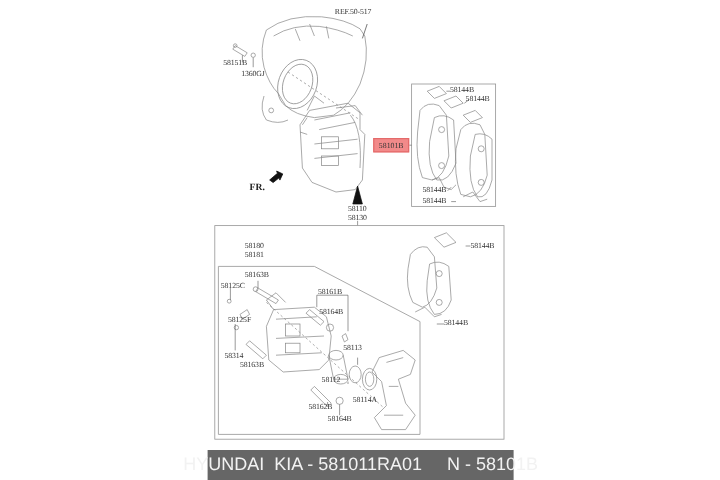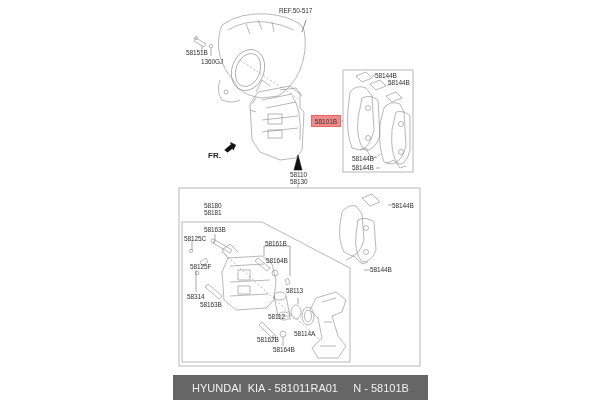--- a/index.html
+++ b/index.html
@@ -1,22 +1,22 @@
 <!DOCTYPE html>
 <html><head>
 <meta charset="utf-8">
 <style>
   html, body { margin: 0; padding: 0; }
   body { width: 600px; height: 400px; background: #ffffff; position: relative; overflow: hidden; font-family: "Liberation Sans", sans-serif; }
-  .diagram { position: absolute; left: 0; top: 0; width: 600px; height: 400px; }
+  .diagram { position: absolute; left: 0; top: 0; width: 600px; height: 400px; font-family: Liberation Serif, serif; }
   .lbl { position: absolute; font-size: 6.5px; color: #333; line-height: 1; white-space: nowrap; letter-spacing: -0.1px; }
   .lbl.ref { font-size: 6.5px; }
   .hl { position: absolute; left: 311px; top: 115px; width: 30px; height: 12px; background: #f28a8a; border: 1px solid #e46a6a; box-sizing: border-box; font-size: 6.5px; color: #333; display: flex; align-items: center; justify-content: center; }
   .fr { position: absolute; left: 208px; top: 151px; font-size: 8px; font-weight: bold; color: #222; }
-  .footer { position: absolute; left: 173px; top: 375px; width: 255px; height: 25px; background: #666666; color: #f2f2f2; font-size: 11px; display: flex; align-items: center; justify-content: center; }
+  .footer { position: absolute; left: 173px; top: 375px; width: 255px; height: 25px; background: #666666; color: #f2f2f2; font-size: 15px; display: flex; align-items: center; justify-content: center; }
   .footer span { white-space: pre; }
 </style>
 </head>
 <body>
 
 <div class="diagram">
   <svg width="600" height="400" viewBox="0 0 600 400" xmlns="http://www.w3.org/2000/svg">
     <g fill="none" stroke="#888" stroke-width="0.6">
 
       <g>

